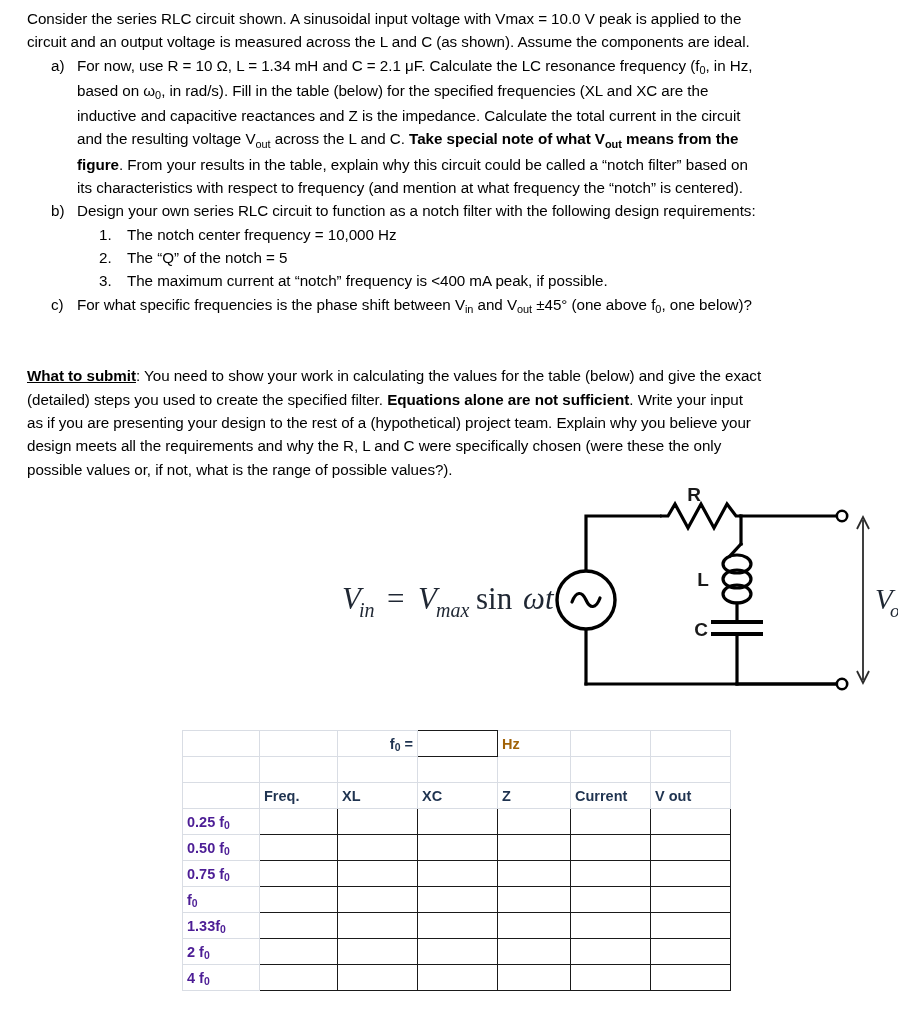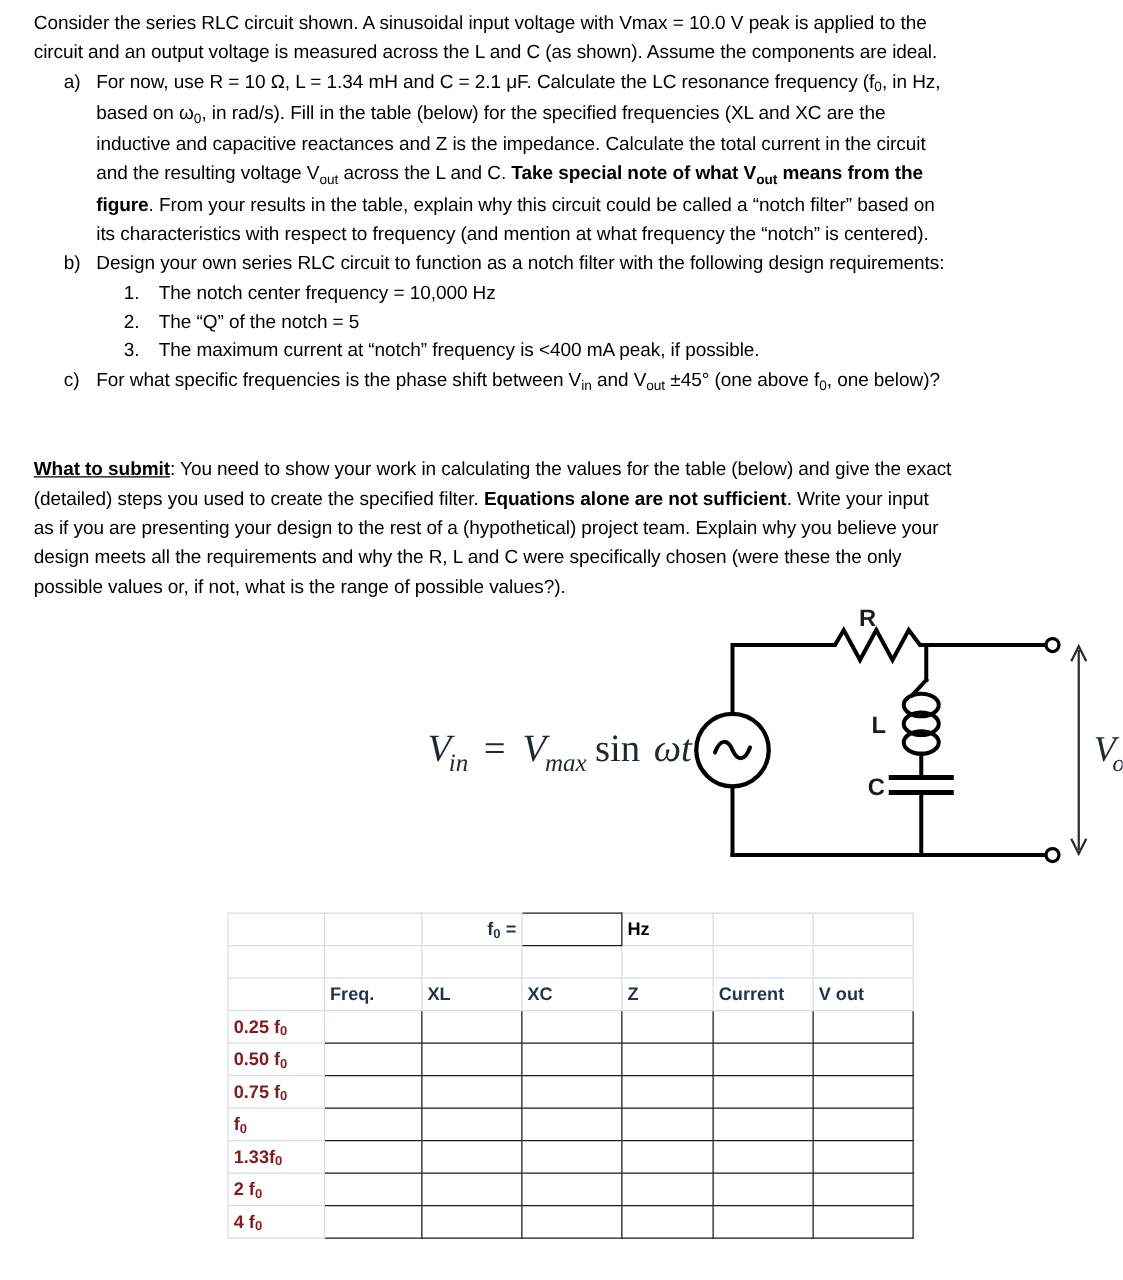--- a/index.html
+++ b/index.html
@@ -76,21 +76,21 @@
   col.c-d   { width: 78px; }
   col.c-d2  { width: 80px; }
   col.c-d3  { width: 80px; }
   col.c-d4  { width: 73px; }
   col.c-d5  { width: 80px; }
   col.c-d6  { width: 80px; }
 
   .rowlbl {
     font-weight: bold;
     font-size: 14.5px;
-    color: #7f1d1d;
+    color: #4c1d95;
     text-align: left;
     padding-left: 5px;
   }
   .hdr {
     font-weight: bold;
     text-align: left;
     font-size: 14.5px;
     color: #1f3350;
   }
   .cell-dark {
@@ -105,21 +105,21 @@
     margin-top: 45px;
   }
   .f0box {
     border: 1.6px solid #1a1a1a !important;
   }
   .hzlbl {
     text-align: left;
     font-weight: bold;
     font-size: 14.5px;
     padding-left: 2px;
-    color: #000000;
+    color: #a16207;
   }
   .r-tall td { height: 30px; }
 </style>
 </head>
 <body>
 
 <div class="prose">
 
   <p class="para"><span>Consider the series RLC circuit shown.  A sinusoidal input voltage with Vmax = 10.0 V peak is applied to the</span></p>
   <p class="para"><span>circuit and an output voltage is measured across the L and C (as shown).  Assume the components are ideal.</span></p>

